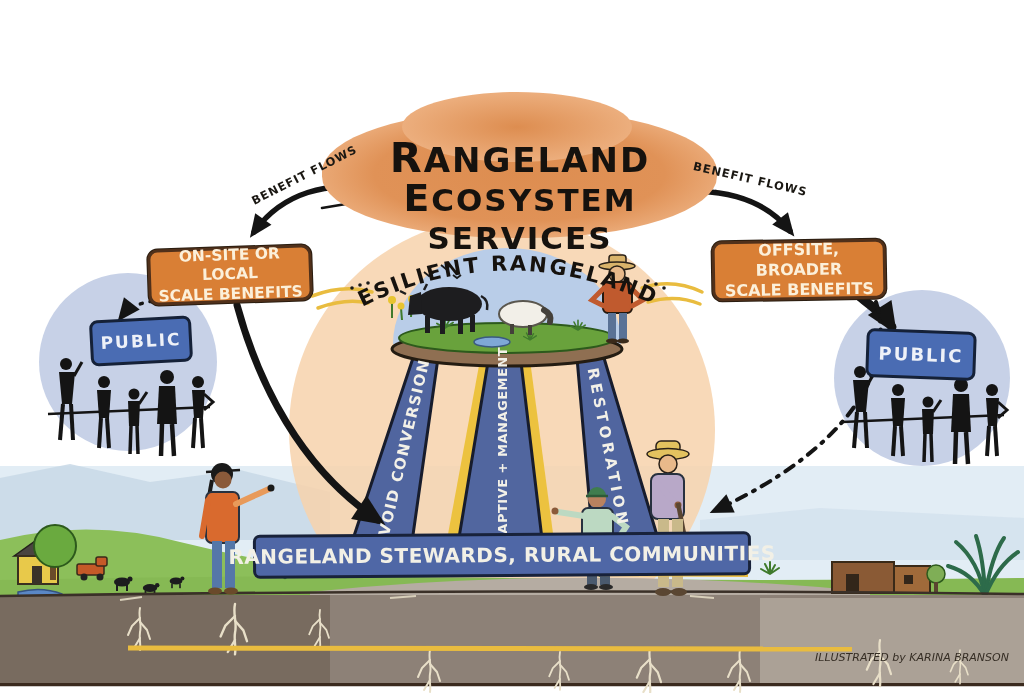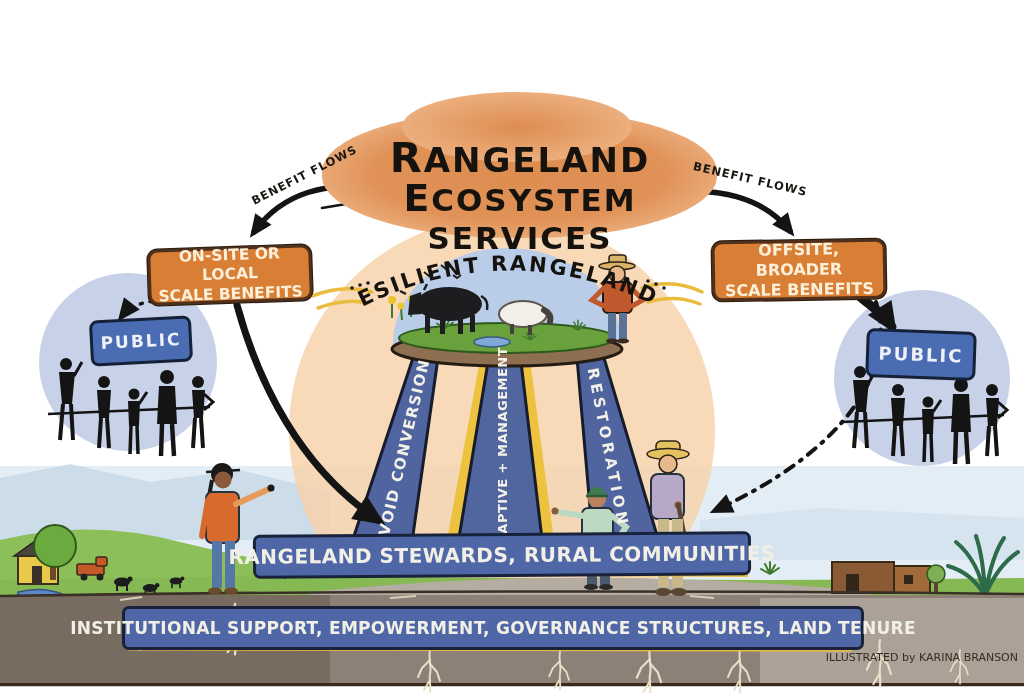--- a/index.html
+++ b/index.html
@@ -38,21 +38,21 @@
   .pl-avoid{left:303px;top:444px;width:200px;font-size:15px;letter-spacing:1.5px;transform:rotate(-77deg);}
   .pl-adaptive{left:402px;top:448px;width:200px;font-size:13px;letter-spacing:0.5px;transform:rotate(-90deg);}
   .pl-restore{left:511px;top:439px;width:194px;font-size:15px;letter-spacing:4px;transform:rotate(79deg);}
 
   .bluebar{background:var(--blue-bar,#4f67a6);border:3px solid #18223a;border-radius:7px;
            color:#f2f0e6;font-weight:bold;text-align:center;display:flex;align-items:center;
            justify-content:center;white-space:nowrap;}
   .bar-stewards{left:253px;top:533px;width:492px;height:38px;font-size:20px;letter-spacing:0.5px;transform:rotate(-0.4deg);}
   .bar-inst{left:122px;top:606px;width:736px;height:38px;font-size:17px;letter-spacing:0.3px;}
 
-  .credit{left:806px;top:651px;width:212px;text-align:right;color:#352d24;line-height:1.35;}
+  .credit{left:806px;top:651px;width:212px;text-align:center;color:#352d24;line-height:1.35;font-style:italic;}
   .credit .c1{font-size:11px;}
   .credit .c2{font-size:10px;}
 </style>
 </head>
 <body>
 
 <div class="canvas">
 
   <svg class="abs" style="left:0;top:0" width="1024" height="693" viewBox="0 0 1024 693">
     <defs>
@@ -332,18 +332,17 @@
   </div>
 
   <div class="abs pubbox pub-left">PUBLIC</div>
   <div class="abs pubbox pub-right">PUBLIC</div>
 
   <div class="abs pillar-label pl-avoid">AVOID CONVERSION</div>
   <div class="abs pillar-label pl-adaptive">ADAPTIVE + MANAGEMENT</div>
   <div class="abs pillar-label pl-restore">RESTORATION</div>
 
   <div class="abs bluebar bar-stewards">RANGELAND STEWARDS, RURAL COMMUNITIES</div>
-  <div class="abs bluebar bar-inst">INSTITUTIONAL SUPPORT, EMPOWERMENT, GOVERNANCE STRUCTURES, LAND TENURE</div>
 
   <div class="abs credit">
     <div class="c1">ILLUSTRATED by KARINA BRANSON</div>
   </div>
 </div>
 
 </body></html>

